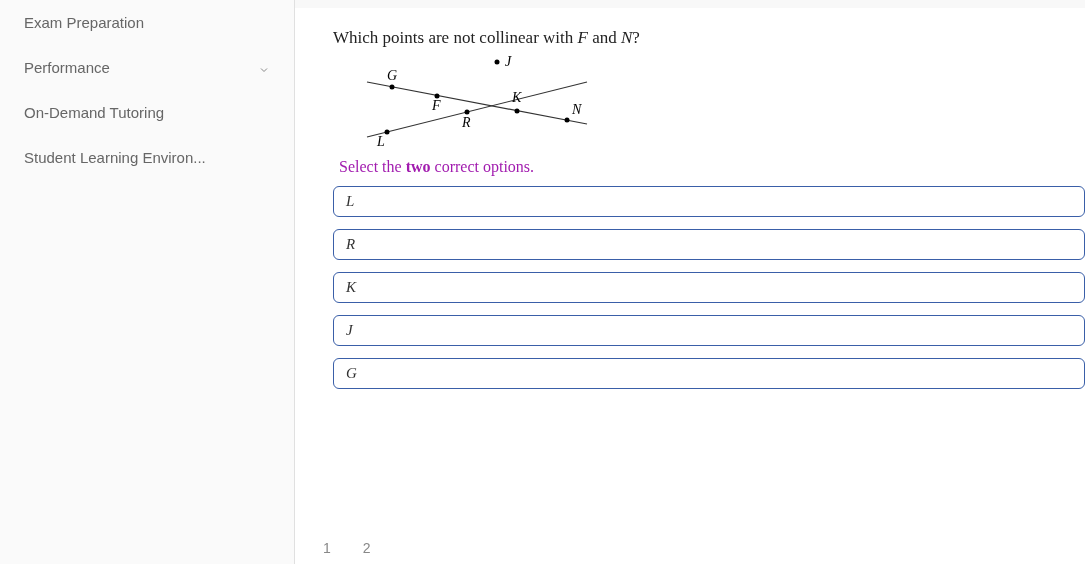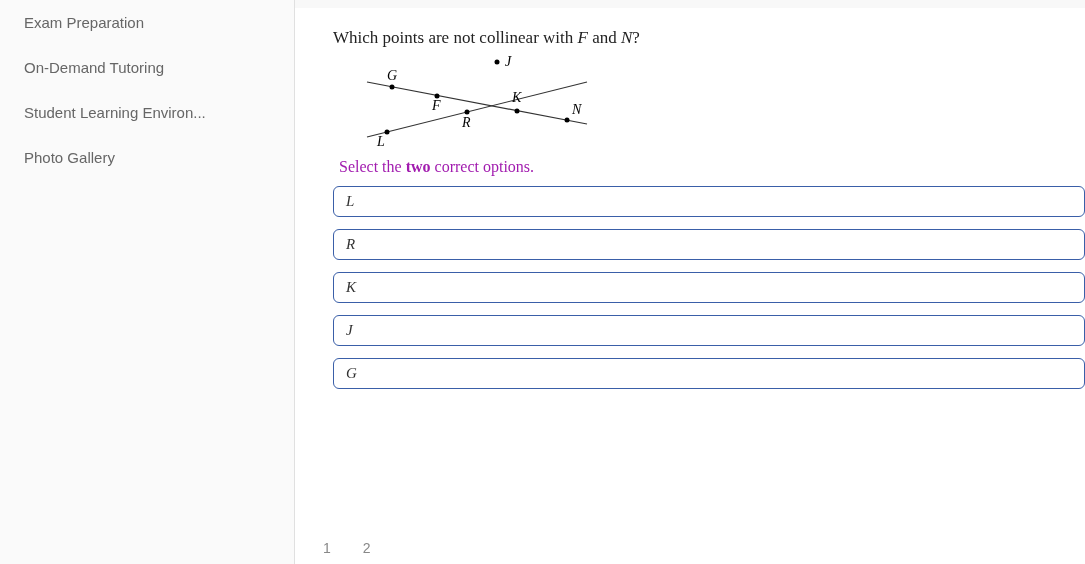--- a/index.html
+++ b/index.html
@@ -96,27 +96,30 @@
     .pager span { padding: 2px 8px; }
   </style>
 </head>
 <body>
 
 <div class="sidebar">
   <div class="sidebar-item">
     <span class="sidebar-item-label">Exam Preparation</span>
   </div>
   <div class="sidebar-item">
+    <span class="sidebar-item-label">Performance</span>
+    <svg class="chevron" viewBox="0 0 24 24" fill="none" stroke="#888" stroke-width="2">
+        <polyline points="6 9 12 15 18 9"></polyline>
+      </svg>
+  </div>
+  <div class="sidebar-item">
     <span class="sidebar-item-label">On-Demand Tutoring</span>
   </div>
   <div class="sidebar-item">
     <span class="sidebar-item-label">Student Learning Environ...</span>
-  </div>
-  <div class="sidebar-item">
-    <span class="sidebar-item-label">Photo Gallery</span>
   </div>
 </div>
 
 <div class="main">
   <div class="question-text">
     <span>Which points are not collinear with </span><span class="italic">F</span><span> and </span><span class="italic">N</span><span>?</span>
   </div>
 
   <div class="diagram-area">
     <svg viewBox="0 0 260 100">

